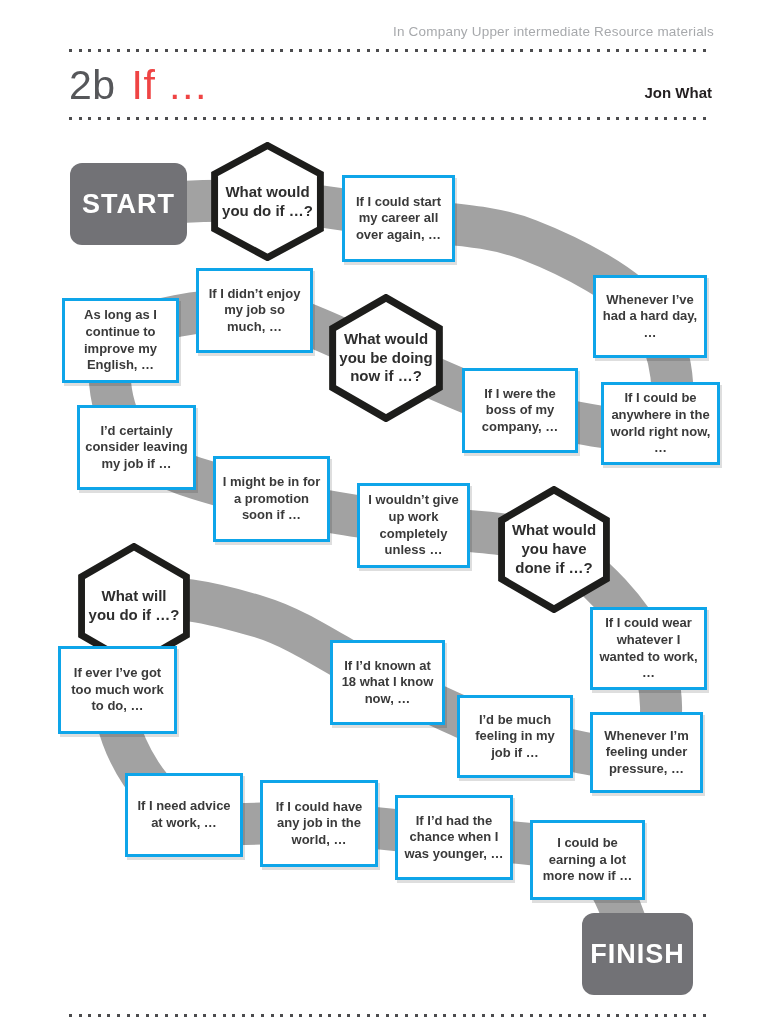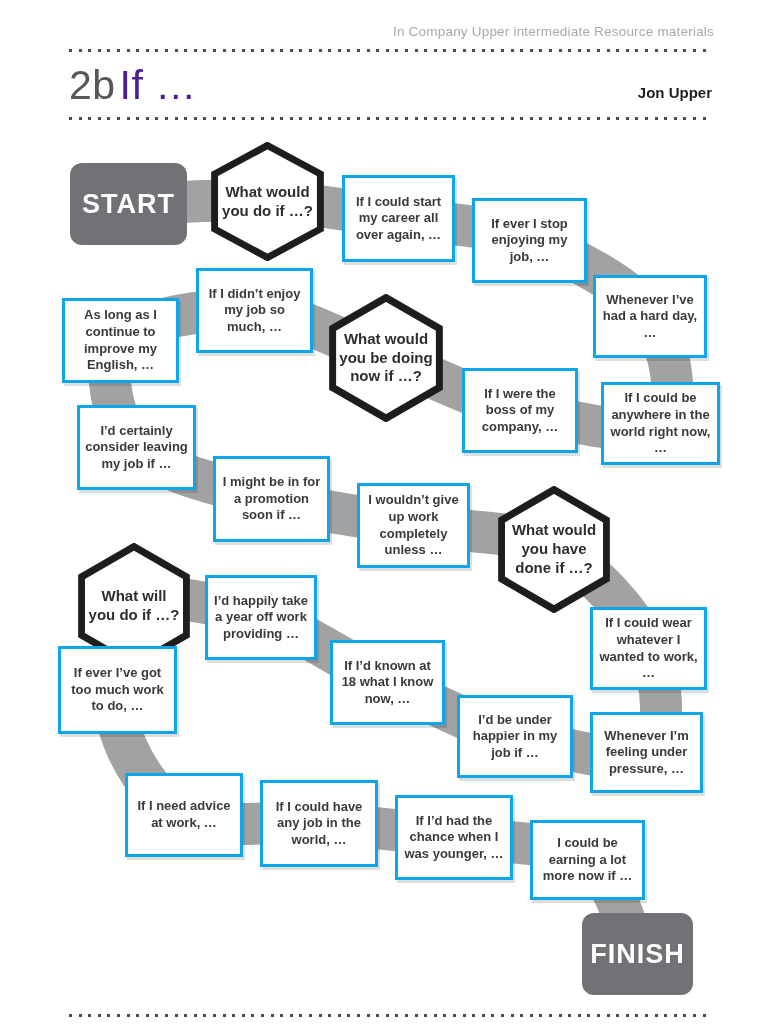--- a/index.html
+++ b/index.html
@@ -22,21 +22,21 @@
   }
   .dots-top{top:49px;}
   .dots-mid{top:117px;}
   .dots-bottom{top:1014px;}
   .title-row{position:absolute; left:69px; right:56px; top:62px; height:50px;}
   .title{
     position:absolute; left:0; top:0;
     font-size:41px; font-weight:400; color:#56575a; letter-spacing:.5px;
   }
   .title .unit{color:#56575a;}
-  .title .title-if{color:#4c1d95; margin-left:4px;}
+  .title .title-if{color:#ef4444; margin-left:16px;}
   .author{
     position:absolute; right:0; top:22px;
     font-size:15px; font-weight:700; color:#231f20;
   }
   
   .path-svg{position:absolute; left:0; top:0; z-index:1;}
   .tile{
     position:absolute; z-index:3;
     background:#727276;
     color:#ffffff; font-weight:700; font-size:27px; letter-spacing:1px;
@@ -65,21 +65,21 @@
 </head>
 <body>
 
 <div class="page">
 
   <div class="series">In Company Upper intermediate Resource materials</div>
   <div class="dots dots-top"></div>
 
   <div class="title-row">
     <div class="title"><span class="unit">2b</span><span class="title-if">If …</span></div>
-    <div class="author">Jon Upper</div>
+    <div class="author">Jon What</div>
   </div>
   <div class="dots dots-mid"></div>
 
   <svg class="path-svg" width="768" height="1024">
     <path id="snake" fill="none" stroke="#a2a2a2" stroke-width="42" stroke-linecap="round" stroke-linejoin="round" d="M128,204C151.16666666666666,203.5 222,198.66666666666666 267,201C312,203.33333333333334 354.3333333333333,211.5 398,218C441.6666666666667,224.5 487,223.66666666666666 529,240C571,256.3333333333333 628.1666666666666,285.5 650,316C671.8333333333334,346.5 681.6666666666666,407.3333333333333 660,423C638.3333333333334,438.6666666666667 565.6666666666666,420.8333333333333 520,410C474.3333333333333,399.1666666666667 430.3333333333333,374.5 386,358C341.6666666666667,341.5 298.3333333333333,314 254,311C209.66666666666666,308 139.66666666666666,317.3333333333333 120,340C100.33333333333333,362.6666666666667 110.83333333333333,420.5 136,447C161.16666666666666,473.5 224.83333333333334,486 271,499C317.1666666666667,512 365.8333333333333,516.6666666666666 413,525C460.1666666666667,533.3333333333334 514.8333333333334,528.5 554,549C593.1666666666666,569.5 632.6666666666666,614.1666666666666 648,648C663.3333333333334,681.8333333333334 668.1666666666666,737.3333333333334 646,752C623.8333333333334,766.6666666666666 558.1666666666666,747.6666666666666 515,736C471.8333333333333,724.3333333333334 429.5,701.8333333333334 387,682C344.5,662.1666666666666 302.1666666666667,629.6666666666666 260,617C217.83333333333334,604.3333333333334 157.83333333333334,589 134,606C110.16666666666667,623 108.66666666666667,684.1666666666666 117,719C125.33333333333333,753.8333333333334 150.33333333333334,797.6666666666666 184,815C217.66666666666666,832.3333333333334 274,819.3333333333334 319,823C364,826.6666666666666 409.3333333333333,830.8333333333334 454,837C498.6666666666667,843.1666666666666 556.5,840.5 587,860C617.5,879.5 628.6666666666666,938.3333333333334 637,954"></path>
   </svg>
 
   <div class="tile" style="left: 70px; top: 163px; width: 117px; height: 82px; background: rgb(114, 114, 118);">START</div>
 
   <div class="hex" style="left:210px;top:142px;width:115px;height:119px">
@@ -101,34 +101,32 @@
     <span class="hex-label">What would you have done if …?</span>
   </div>
   <div class="hex" style="left:77px;top:543px;width:114px;height:126px">
     <svg viewBox="0 0 100 104" preserveAspectRatio="none">
         <polygon points="50,3 96,28 96,76 50,101 4,76 4,28"></polygon>
       </svg>
     <span class="hex-label">What will you do if …?</span>
   </div>
 
   <div class="card" style="left:342px;top:175px;width:113px;height:87px">If I could start my career all over again, …</div>
-  <div class="card" style="left:472px;top:198px;width:115px;height:85px">If ever I stop enjoying my job, …</div>
   <div class="card" style="left:593px;top:275px;width:114px;height:83px">Whenever I’ve had a hard day, …</div>
   <div class="card" style="left:601px;top:382px;width:119px;height:83px">If I could be anywhere in the world right now, …</div>
   <div class="card" style="left:462px;top:368px;width:116px;height:85px">If I were the boss of my company, …</div>
   <div class="card" style="left:196px;top:268px;width:117px;height:85px">If I didn’t enjoy my job so much, …</div>
   <div class="card" style="left:62px;top:298px;width:117px;height:85px">As long as I continue to improve my English, …</div>
   <div class="card" style="left:77px;top:405px;width:119px;height:85px">I’d certainly consider leaving my job if …</div>
   <div class="card" style="left:213px;top:456px;width:117px;height:86px">I might be in for a promotion soon if …</div>
   <div class="card" style="left:357px;top:483px;width:113px;height:85px">I wouldn’t give up work completely unless …</div>
   <div class="card" style="left:590px;top:607px;width:117px;height:83px">If I could wear whatever I wanted to work, …</div>
   <div class="card" style="left:590px;top:712px;width:113px;height:81px">Whenever I’m feeling under pressure, …</div>
-  <div class="card" style="left:457px;top:695px;width:116px;height:83px">I’d be under happier in my job if …</div>
+  <div class="card" style="left:457px;top:695px;width:116px;height:83px">I’d be much feeling in my job if …</div>
   <div class="card" style="left:330px;top:640px;width:115px;height:85px">If I’d known at 18 what I know now, …</div>
-  <div class="card" style="left:205px;top:575px;width:112px;height:85px">I’d happily take a year off work providing …</div>
   <div class="card" style="left:58px;top:646px;width:119px;height:88px">If ever I’ve got too much work to do, …</div>
   <div class="card" style="left:125px;top:773px;width:118px;height:84px">If I need advice at work, …</div>
   <div class="card" style="left:260px;top:780px;width:118px;height:87px">If I could have any job in the world, …</div>
   <div class="card" style="left:395px;top:795px;width:118px;height:85px">If I’d had the chance when I was younger, …</div>
   <div class="card" style="left:530px;top:820px;width:115px;height:80px">I could be earning a lot more now if …</div>
 
   <div class="tile" style="left: 582px; top: 913px; width: 111px; height: 82px; background: rgb(114, 114, 118);">FINISH</div>
 
   <div class="dots dots-bottom"></div>
 </div>

